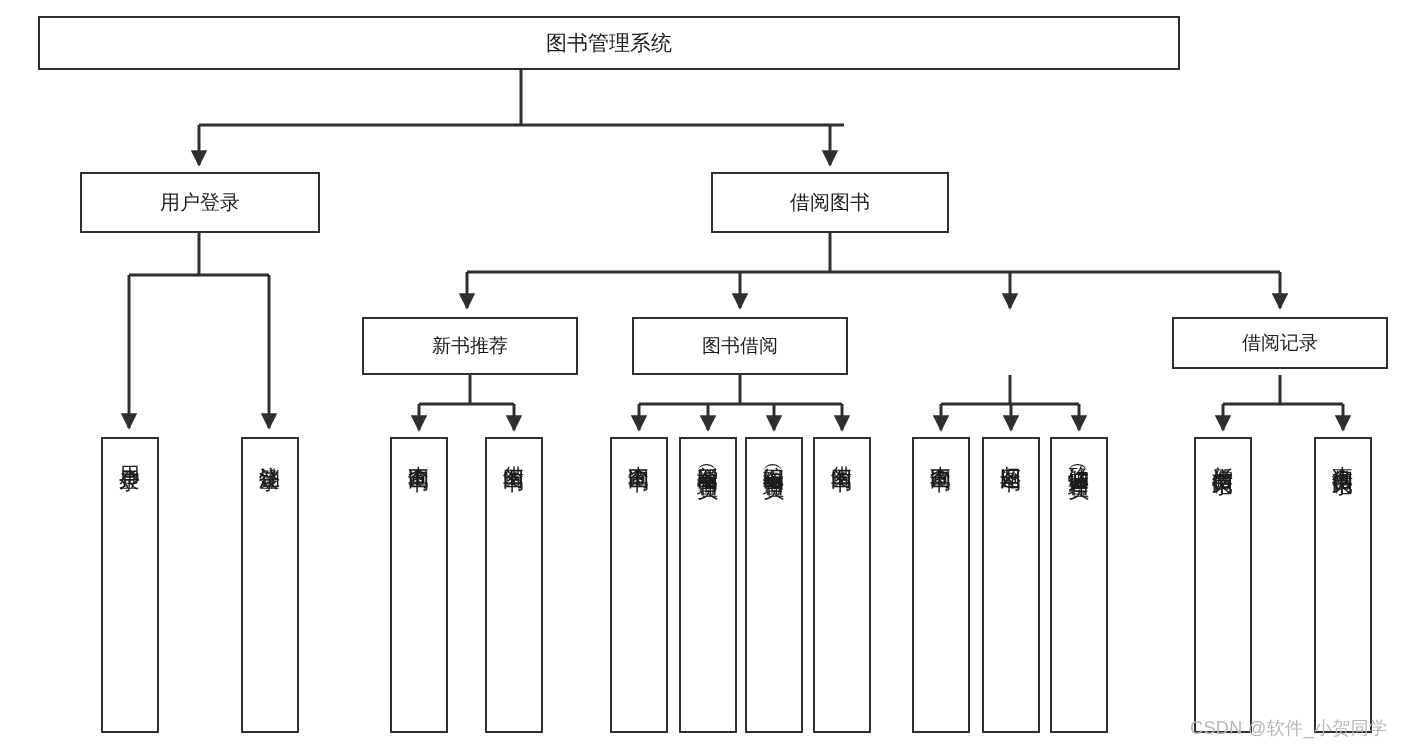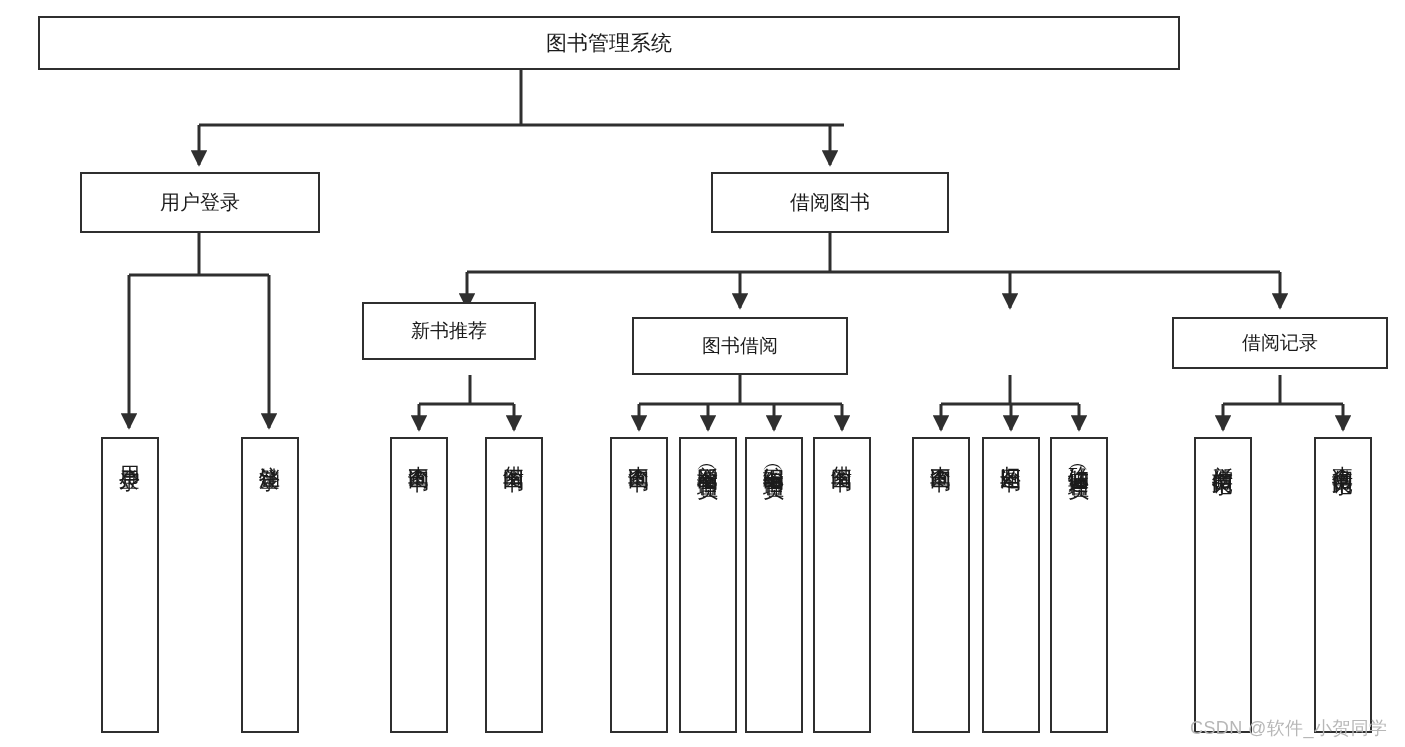--- a/index.html
+++ b/index.html
@@ -126,21 +126,21 @@
   </div>
 
   <div class="node lvl1" style="left:80px; top:172px; width:240px; height:61px;">
     <span class="label">用户登录</span>
   </div>
 
   <div class="node lvl1" style="left:711px; top:172px; width:238px; height:61px;">
     <span class="label">借阅图书</span>
   </div>
 
-  <div class="node lvl2" style="left:362px; top:302px; width:174px; height:58px;font-family:Liberation Serif, serif;">
+  <div class="node lvl2" style="left:362px; top:317px; width:216px; height:58px;font-family:Liberation Serif, serif;">
     <span class="label">新书推荐</span>
   </div>
 
   <div class="node lvl2" style="left:632px; top:317px; width:216px; height:58px;">
     <span class="label">图书借阅</span>
   </div>
 
 
   <div class="node lvl2" style="left:1172px; top:317px; width:216px; height:52px;">
     <span class="label">借阅记录</span>

